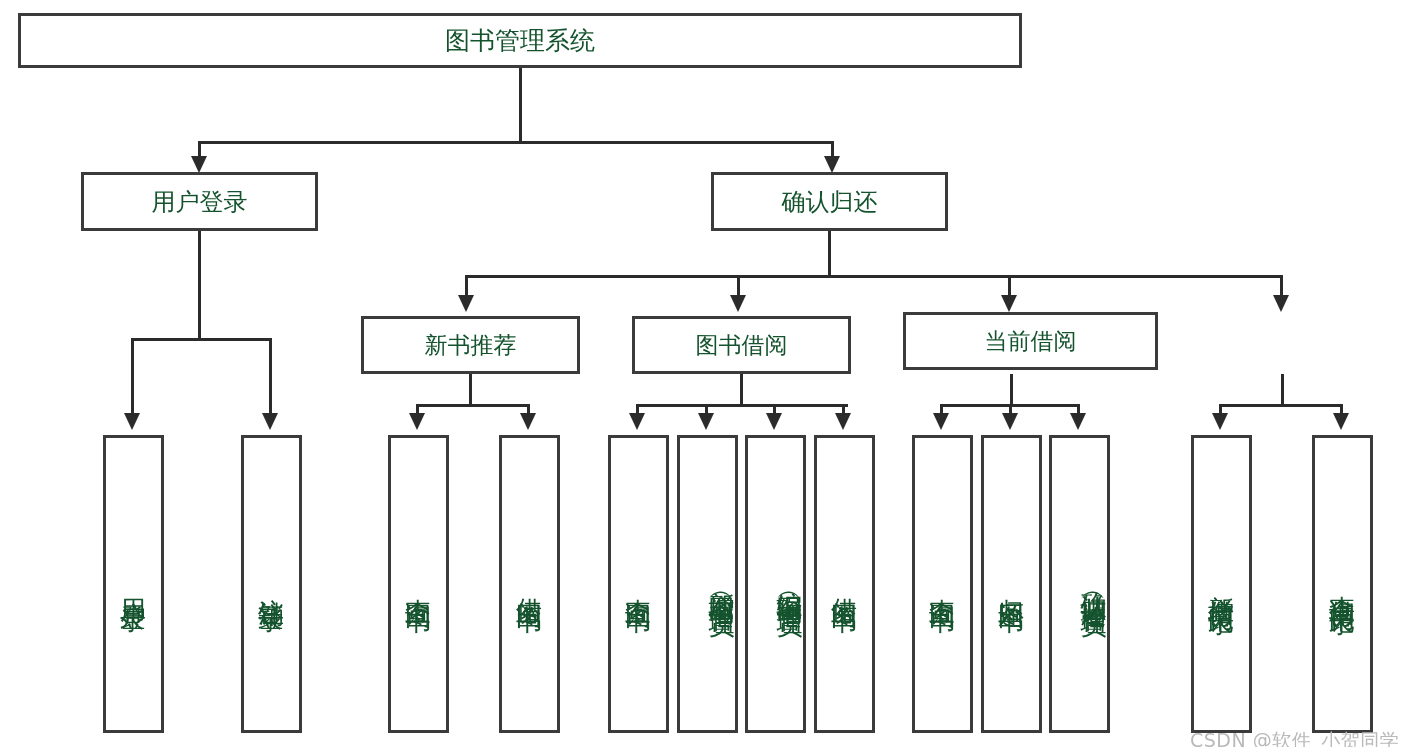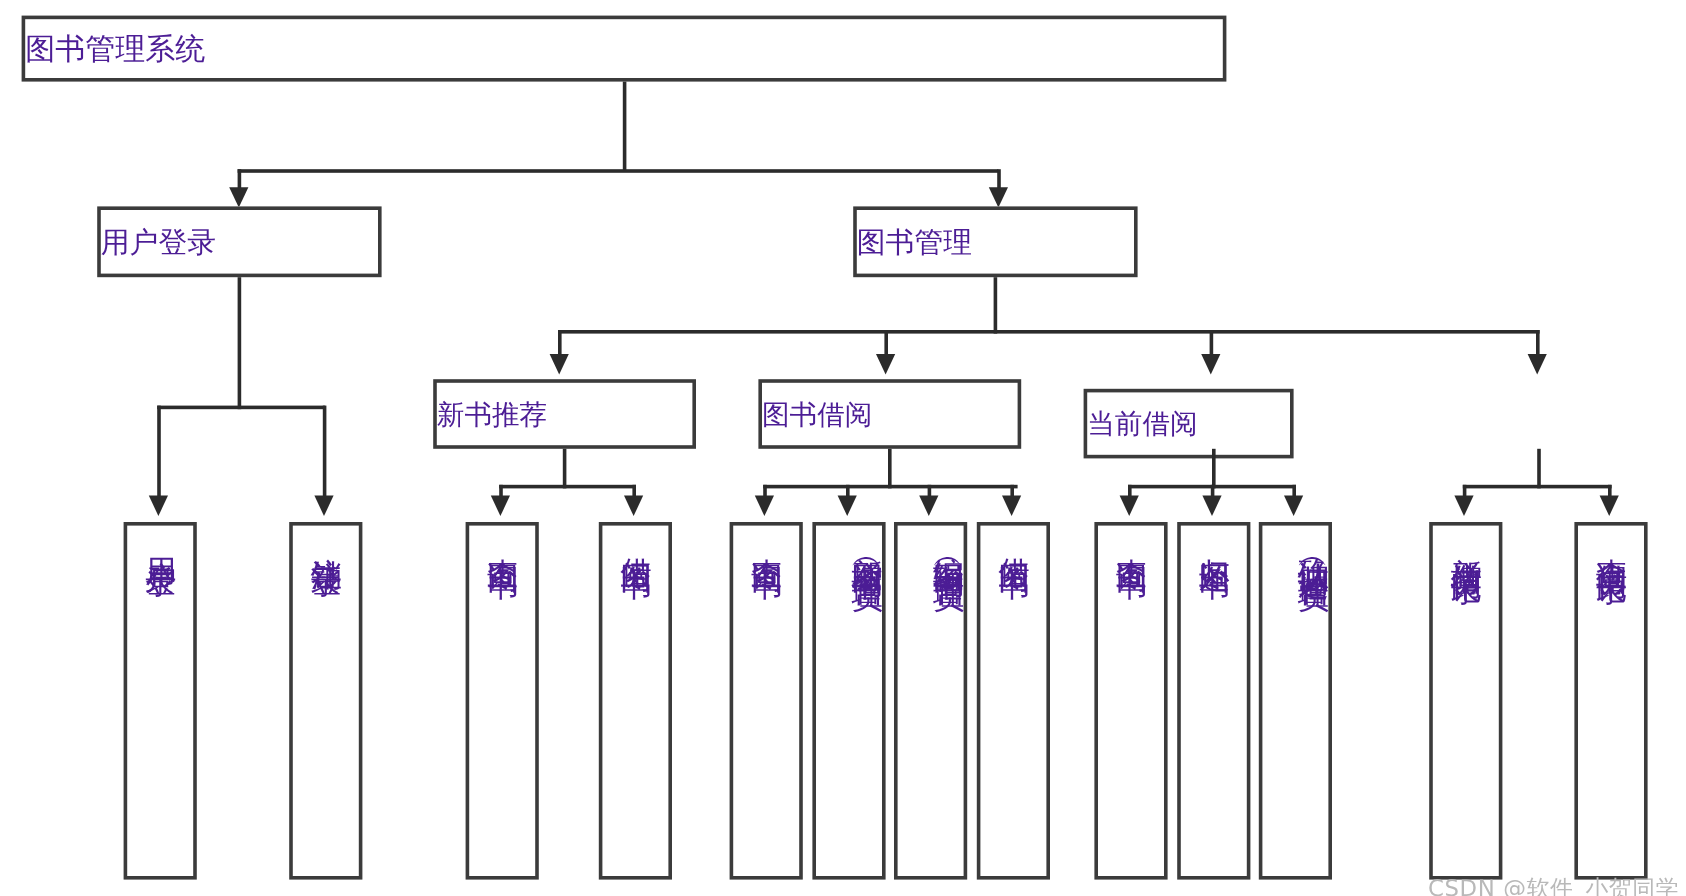--- a/index.html
+++ b/index.html
@@ -15,24 +15,24 @@
     width: 1405px;
     height: 747px;
     background: #ffffff;
     overflow: hidden;
   }
   .node {
     position: absolute;
     box-sizing: border-box;
     border: 3px solid #3b3b3b;
     background: #ffffff;
-    color: #4c1d95;
+    color: #14532d;
     display: flex;
     align-items: center;
-    justify-content: flex-start;
+    justify-content: center;
     text-align: center;
   }
   .node.root {
     font-size: 25px;
   }
   .node.lvl2 {
     font-size: 24px;
   }
   .node.lvl3 {
     font-size: 23px;
@@ -87,21 +87,21 @@
   <div class="edge h" style="left:198px; top:141px; width:634px;"></div>
   <div class="edge v" style="left:198px; top:141px; height:18px;"></div>
   <div class="edge v" style="left:831px; top:141px; height:18px;"></div>
   <div class="arrow" style="left:191px; top:156px;"></div>
   <div class="arrow" style="left:824px; top:156px;"></div>
 
   <div class="node lvl2" style="left:81px; top:172px; width:237px; height:59px;">
     <span>用户登录</span>
   </div>
   <div class="node lvl2" style="left:711px; top:172px; width:237px; height:59px;">
-    <span>图书管理</span>
+    <span>确认归还</span>
   </div>
 
   <div class="edge v" style="left:198px; top:231px; height:110px;"></div>
   <div class="edge h" style="left:131px; top:338px; width:140px;"></div>
   <div class="edge v" style="left:131px; top:338px; height:78px;"></div>
   <div class="edge v" style="left:269px; top:338px; height:78px;"></div>
   <div class="arrow" style="left:124px; top:413px;"></div>
   <div class="arrow" style="left:262px; top:413px;"></div>
 
   <div class="edge v" style="left:828px; top:231px; height:47px;"></div>
@@ -114,21 +114,21 @@
   <div class="arrow" style="left:730px; top:295px;"></div>
   <div class="arrow" style="left:1001px; top:295px;"></div>
   <div class="arrow" style="left:1273px; top:295px;"></div>
 
   <div class="node lvl3" style="left:632px; top:316px; width:219px; height:58px;">
     <span>图书借阅</span>
   </div>
   <div class="node lvl3" style="left:361px; top:316px; width:219px; height:58px;">
     <span>新书推荐</span>
   </div>
-  <div class="node lvl3" style="left:903px; top:324px; width:175px; height:58px;">
+  <div class="node lvl3" style="left:903px; top:312px; width:255px; height:58px;">
     <span>当前借阅</span>
   </div>
 
   <div class="edge v" style="left:469px; top:374px; height:33px;"></div>
   <div class="edge h" style="left:416px; top:404px; width:114px;"></div>
   <div class="edge v" style="left:416px; top:404px; height:12px;"></div>
   <div class="edge v" style="left:527px; top:404px; height:12px;"></div>
   <div class="arrow" style="left:409px; top:413px;"></div>
   <div class="arrow" style="left:520px; top:413px;"></div>
 

